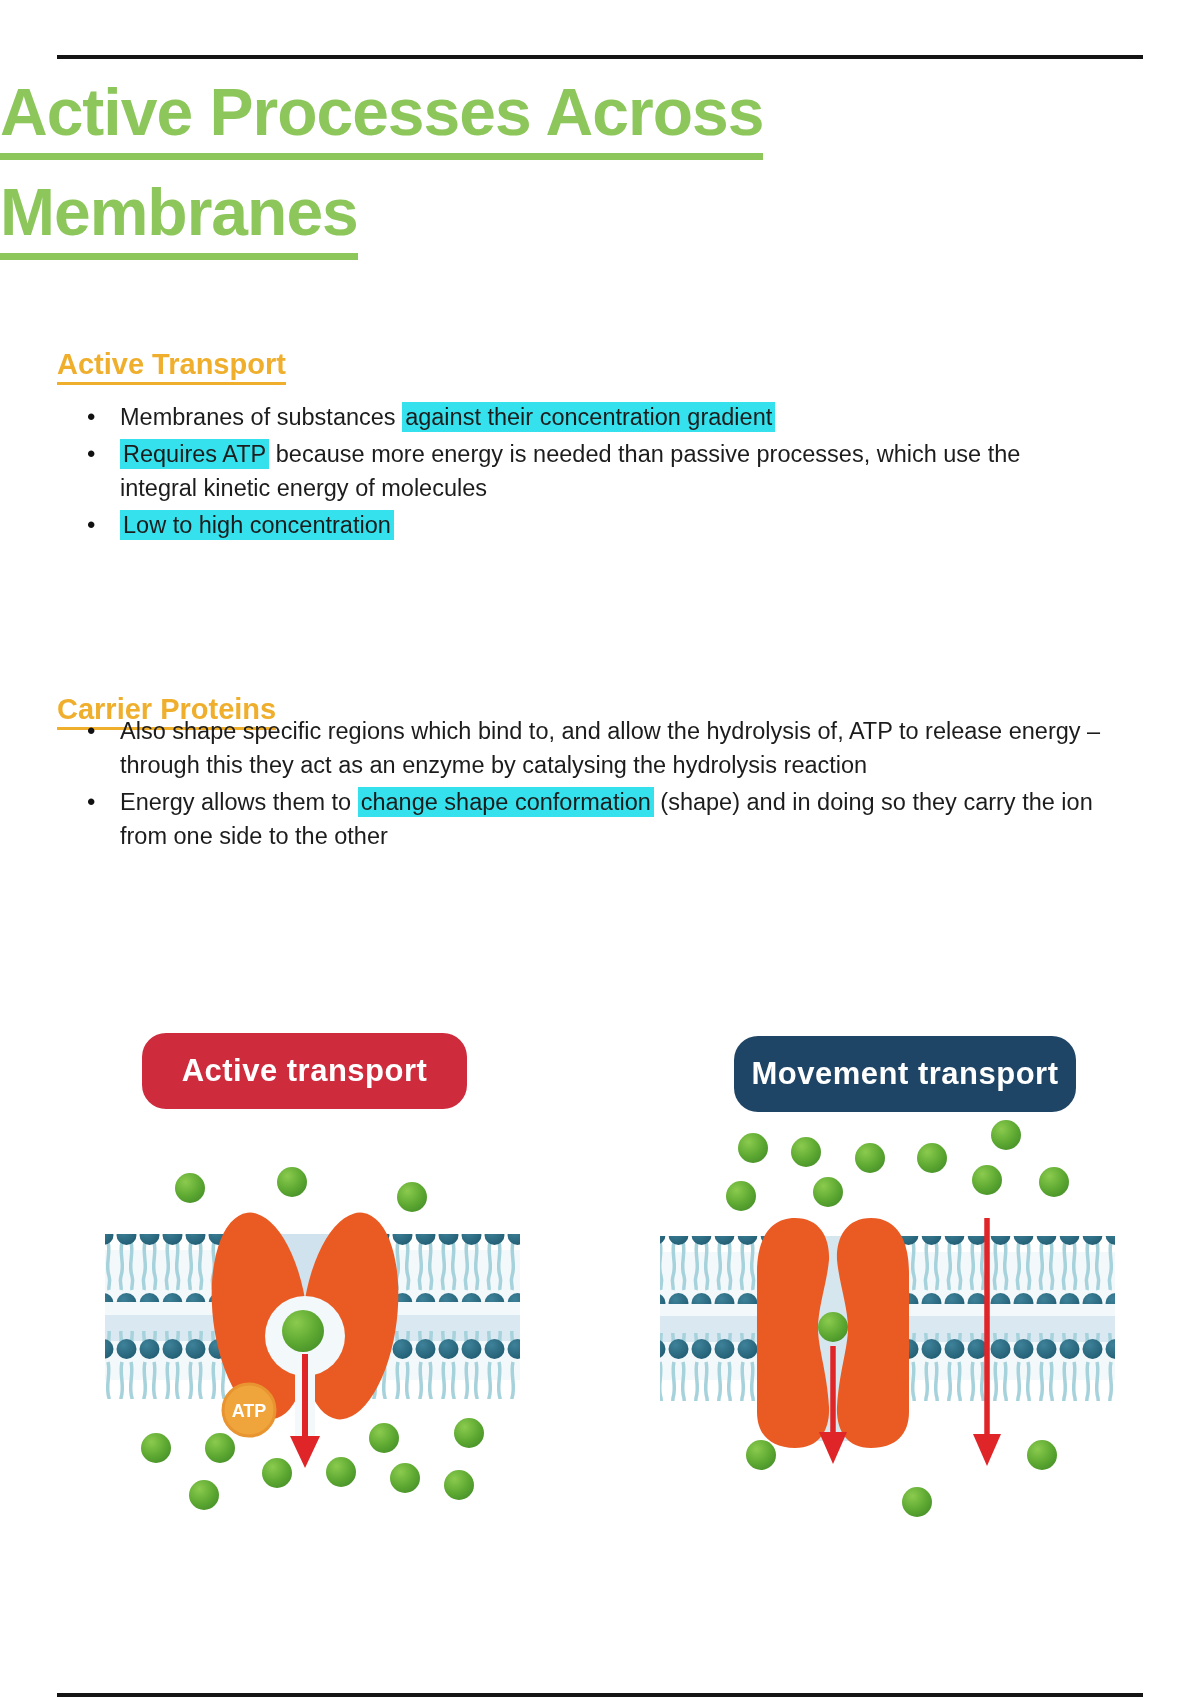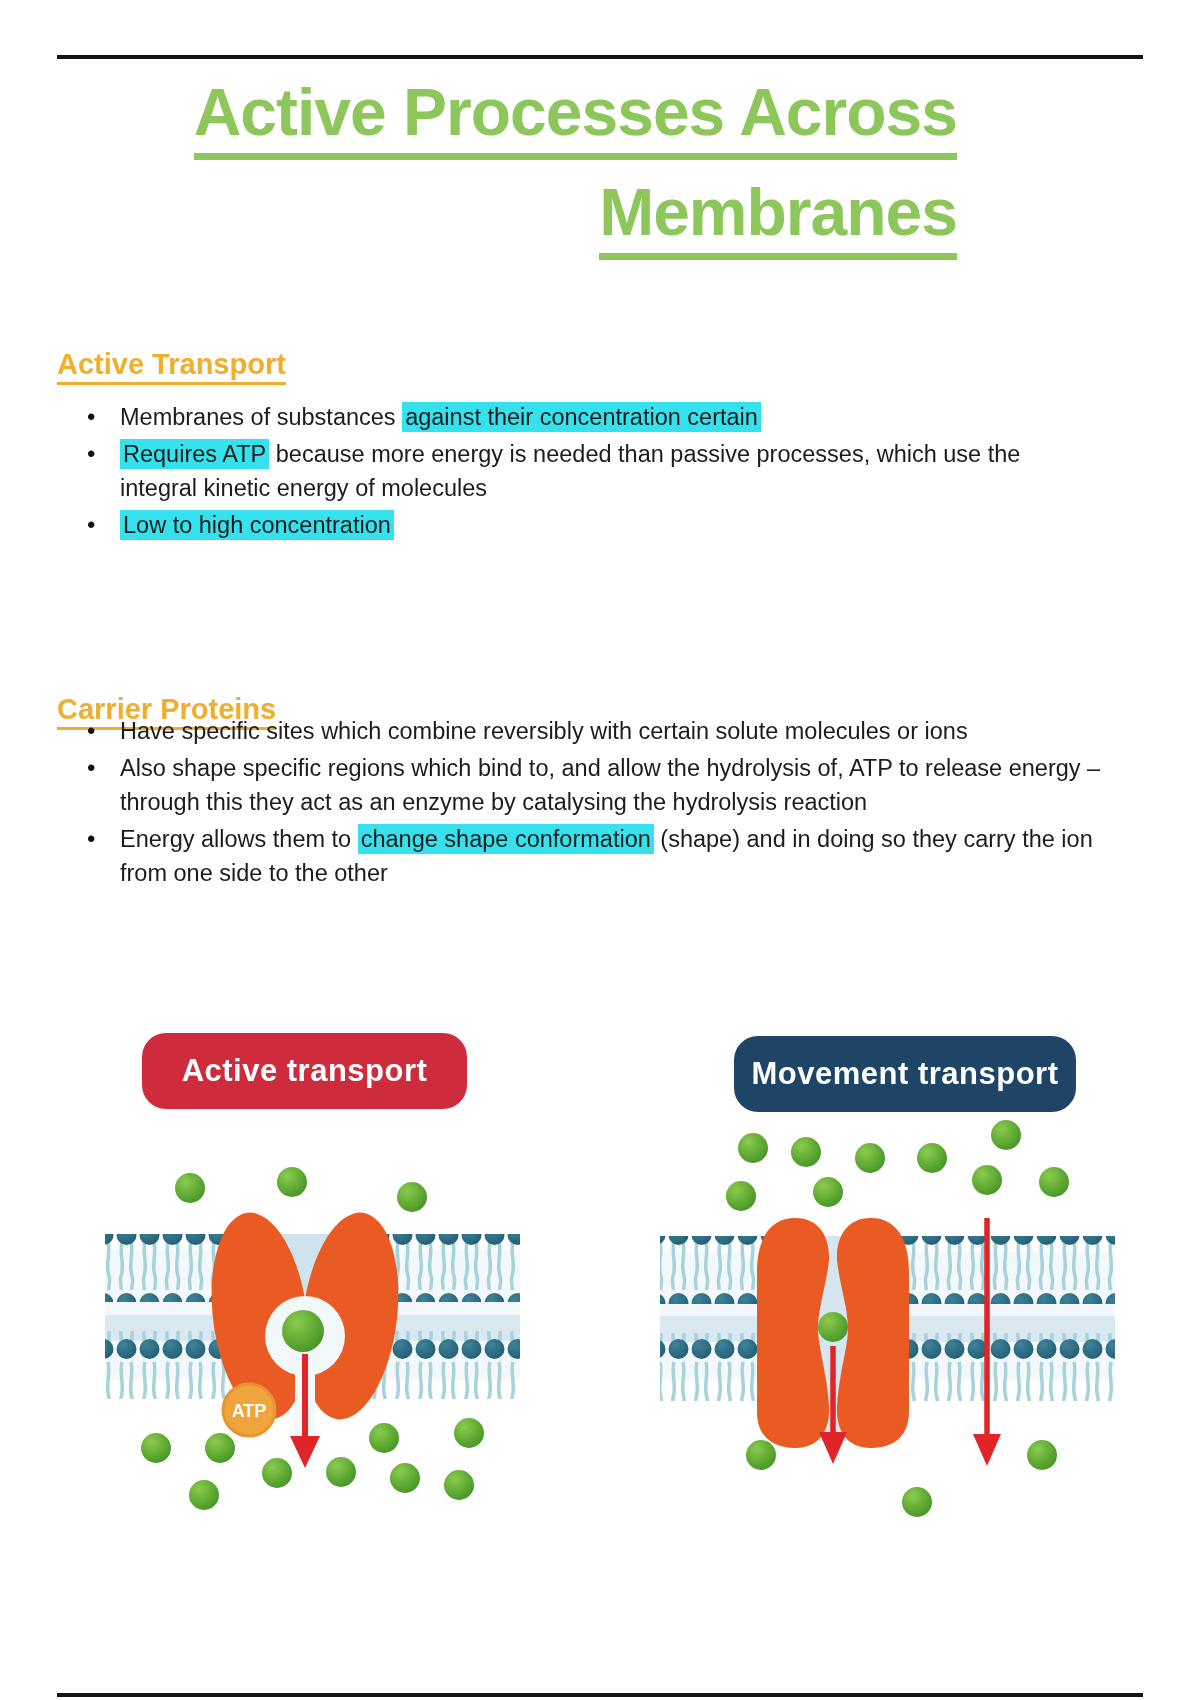--- a/index.html
+++ b/index.html
@@ -10,21 +10,21 @@
     font-family:"Liberation Sans", sans-serif;
     color:#1c1c1c;
     overflow:hidden;
   }
   .rule{position:absolute;left:57px;width:1086px;height:4px;background:#141414;}
   .rule-top{top:55px;}
   .rule-bottom{top:1693px;}
 
   .title{
     position:absolute;top:62px;left:0;width:957px;
-    text-align:right;
+    text-align:left;
     font-weight:bold;
     font-size:66px;
     line-height:1.52;
     letter-spacing:-1px;
     color:#8DC75B;
   }
   .title .uline{border-bottom:7px solid #8DC75B;padding-bottom:4px;}
 
   .sec-heading{
     position:absolute;left:57px;
@@ -72,31 +72,30 @@
   <div class="title">
     <span class="uline">Active Processes Across</span><br>
     <span class="uline">Membranes</span>
   </div>
 
   <div class="sec-heading h-active">
     <span class="uline">Active Transport</span>
   </div>
 
   <ul class="notes list-active">
-    <li><span>Membranes of substances </span><span class="hl">against their concentration certain</span></li>
+    <li><span>Membranes of substances </span><span class="hl">against their concentration gradient</span></li>
     <li><span class="hl">Requires ATP</span><span> because more energy is needed than passive processes, which use the integral kinetic energy of molecules</span></li>
     <li><span class="hl">Low to high concentration</span></li>
   </ul>
 
   <div class="sec-heading h-carrier">
     <span class="uline">Carrier Proteins</span>
   </div>
 
   <ul class="notes list-carrier">
-    <li><span>Have specific sites which combine reversibly with certain solute molecules or ions</span></li>
     <li><span>Also shape specific regions which bind to, and allow the hydrolysis of, ATP to release energy – through this they act as an enzyme by catalysing the hydrolysis reaction</span></li>
     <li><span>Energy allows them to </span><span class="hl">change shape conformation</span><span> (shape) and in doing so they carry the ion from one side to the other</span></li>
   </ul>
 
   <div class="badge badge-active">
     <span>Active transport</span>
   </div>
   <div class="badge badge-passive">
     <span>Movement transport</span>
   </div>

